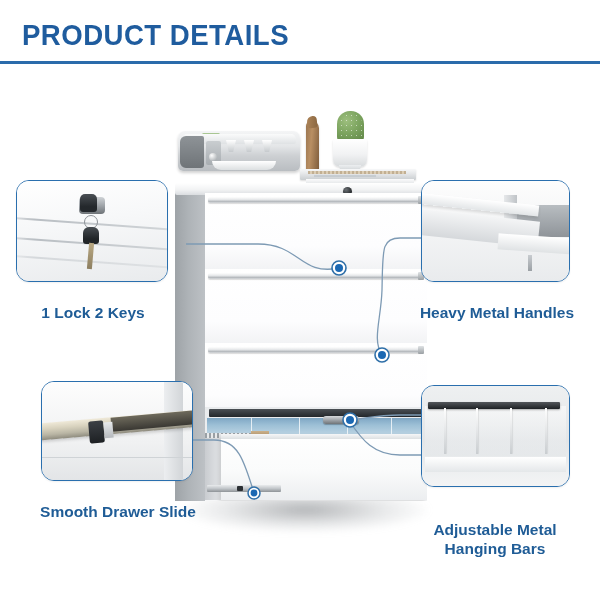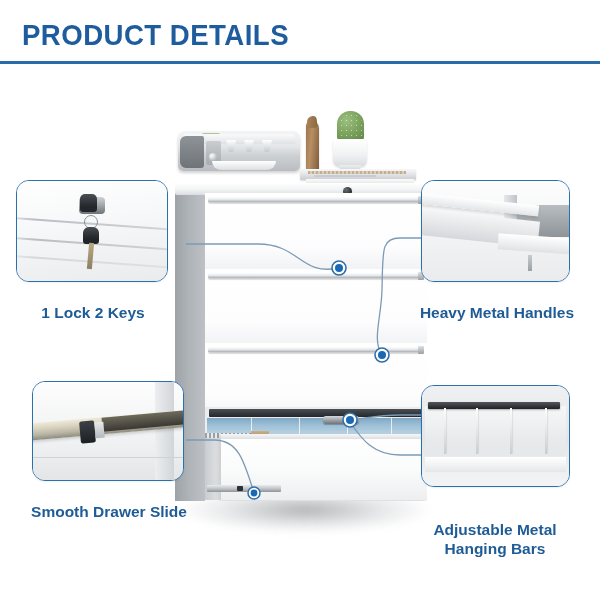--- a/index.html
+++ b/index.html
@@ -618,21 +618,21 @@
         <div class="bar-top"></div>
         <div class="ledge"></div>
         <div class="screw"></div>
       </div>
     </div>
     <div class="caption" style="top:104px; width:160px; margin-left:-4px;">
       <span class="caption-text">Heavy Metal Handles</span>
     </div>
   </div>
 
-  <div class="callout" style="left:32px; top:381px; width:158px; height:126px;">
+  <div class="callout" style="left:41px; top:381px; width:158px; height:126px;">
     <div class="frame" style="width:150px; height:98px;">
       <div class="thumb-slide">
         <div class="cabinet-edge"></div>
         <div class="floorline"></div>
         <div class="rail"></div>
         <div class="rail-dark"></div>
         <div class="latch"></div>
         <div class="latch2"></div>
       </div>
     </div>

